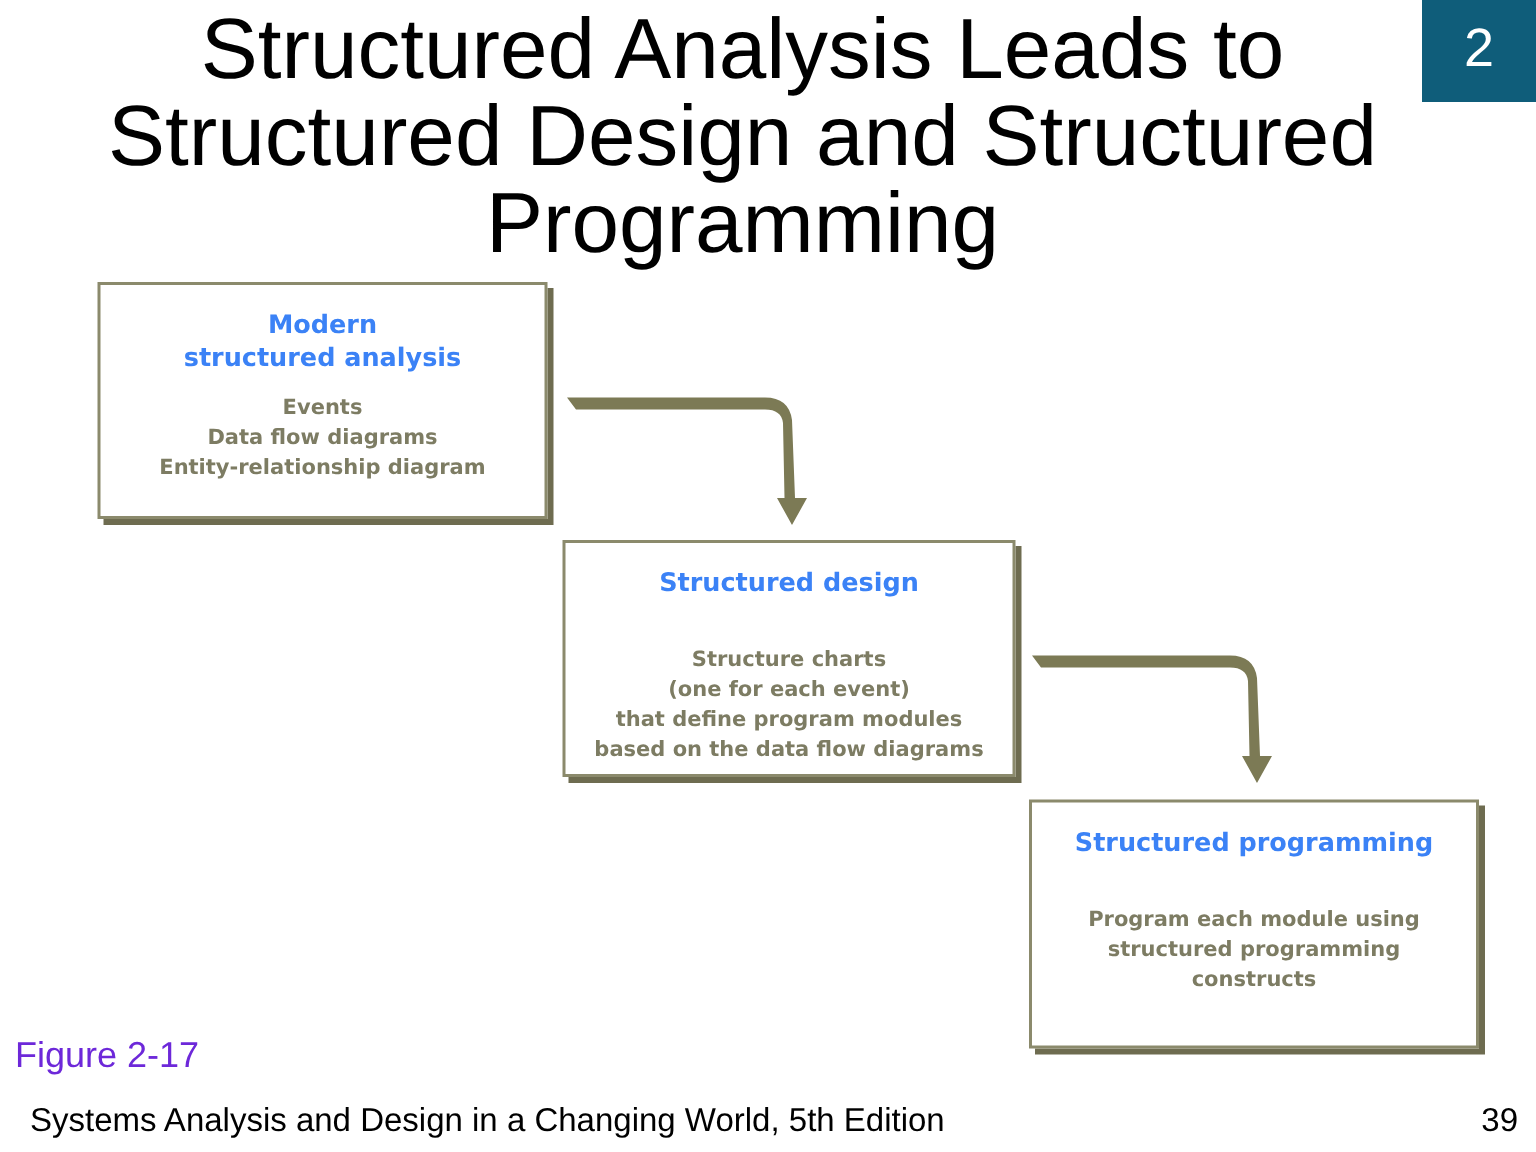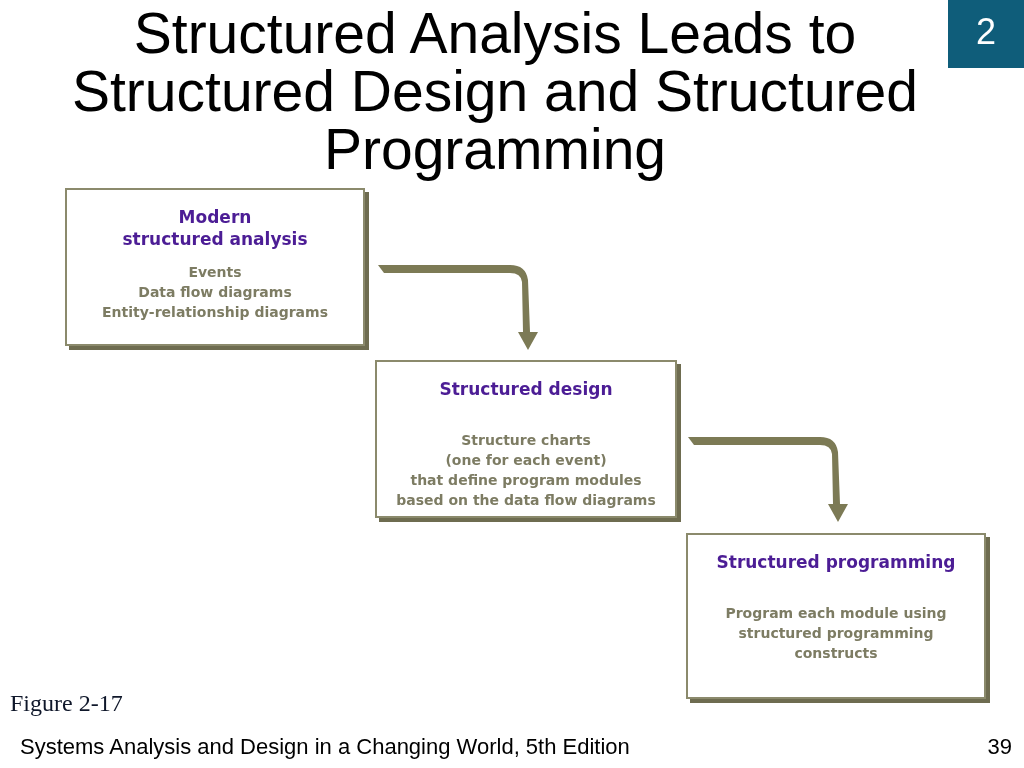--- a/index.html
+++ b/index.html
@@ -1,28 +1,28 @@
 <!DOCTYPE html>
 <html><head>
 <meta charset="utf-8">
 <style>
   html, body { margin:0; padding:0; }
   body { width:1024px; height:768px; background:#ffffff; position:relative; overflow:hidden; font-family:"Liberation Sans", sans-serif; }
   .title { position:absolute; left:60px; top:4px; width:870px; text-align:center; font-size:57px; line-height:58px; color:#000; font-family:"Liberation Sans", sans-serif; }
   .badge { position:absolute; left:948px; top:0px; width:76px; height:68px; background:#0f5d7a; color:#fff; font-size:36px; text-align:center; line-height:64px; font-family:"Liberation Sans", sans-serif; }
   .box { position:absolute; background:#fff; border:2px solid #8b8a6c; box-shadow:4px 4px 0 #6e6c50; box-sizing:border-box; text-align:center; color:#7a7960; font-family:"DejaVu Sans", sans-serif; font-weight:bold; }
-  .box .h { font-size:17px; line-height:22px; color:#4c1d95;text-align:center; }
+  .box .h { font-size:17px; line-height:22px; color:#3b82f6;text-align:center; }
   .box .b { font-size:14px; line-height:20px; margin-top:12px; color:#7d7c63; }
   .box .line { display:block; }
   #box1 { left:65px; top:188px; width:300px; height:158px; padding-top:16px; }
   #box2 { left:375px; top:360px; width:302px; height:158px; padding-top:16px; }
   #box3 { left:686px; top:533px; width:300px; height:166px; padding-top:16px; }
   #box2 .b, #box3 .b { margin-top:30px; }
   .arrow { position:absolute; }
-  .figure { position:absolute; left:10px; top:690px; font-family:Liberation Serif, serif; font-size:24px; color:#0f172a; }
+  .figure { position:absolute; left:10px; top:690px; font-family:Liberation Sans, sans-serif; font-size:24px; color:#6d28d9; }
   .footer { position:absolute; left:20px; top:734px; font-family:"Liberation Sans", sans-serif; font-size:22px; color:#000; }
   .pagenum { position:absolute; right:12px; top:734px; font-family:"Liberation Sans", sans-serif; font-size:22px; color:#000; }
 </style>
 </head>
 <body>
 
 <div class="title">
   <span class="line" style="display:block">Structured Analysis Leads to</span>
   <span class="line" style="display:block">Structured Design and Structured</span>
   <span class="line" style="display:block">Programming</span>
@@ -31,21 +31,21 @@
 <div class="badge">2</div>
 
 <div class="box" id="box1">
   <div class="h">
     <span class="line">Modern</span>
     <span class="line">structured analysis</span>
   </div>
   <div class="b">
     <span class="line">Events</span>
     <span class="line">Data flow diagrams</span>
-    <span class="line">Entity-relationship diagrams</span>
+    <span class="line">Entity-relationship diagram</span>
   </div>
 </div>
 
 <svg class="arrow" style="left:376px; top:262px;" width="170" height="92" viewBox="0 0 170 92">
   <path d="M2 3 L134 3 Q150 3 152 18 L154 70 L162 70 L152 88 L142 70 L147 70 L146 20 Q145 11 134 11 L8 11 Z" fill="#7c7a55"></path>
 </svg>
 
 <div class="box" id="box2">
   <div class="h">
     <span class="line">Structured design</span>

